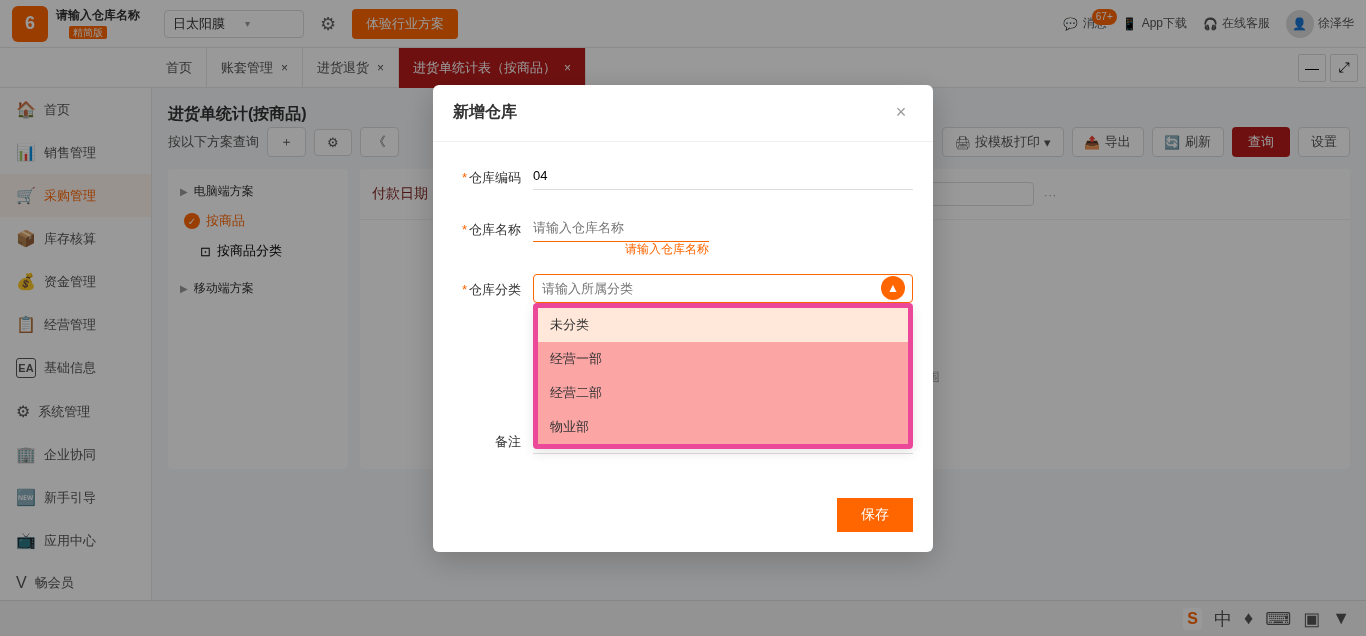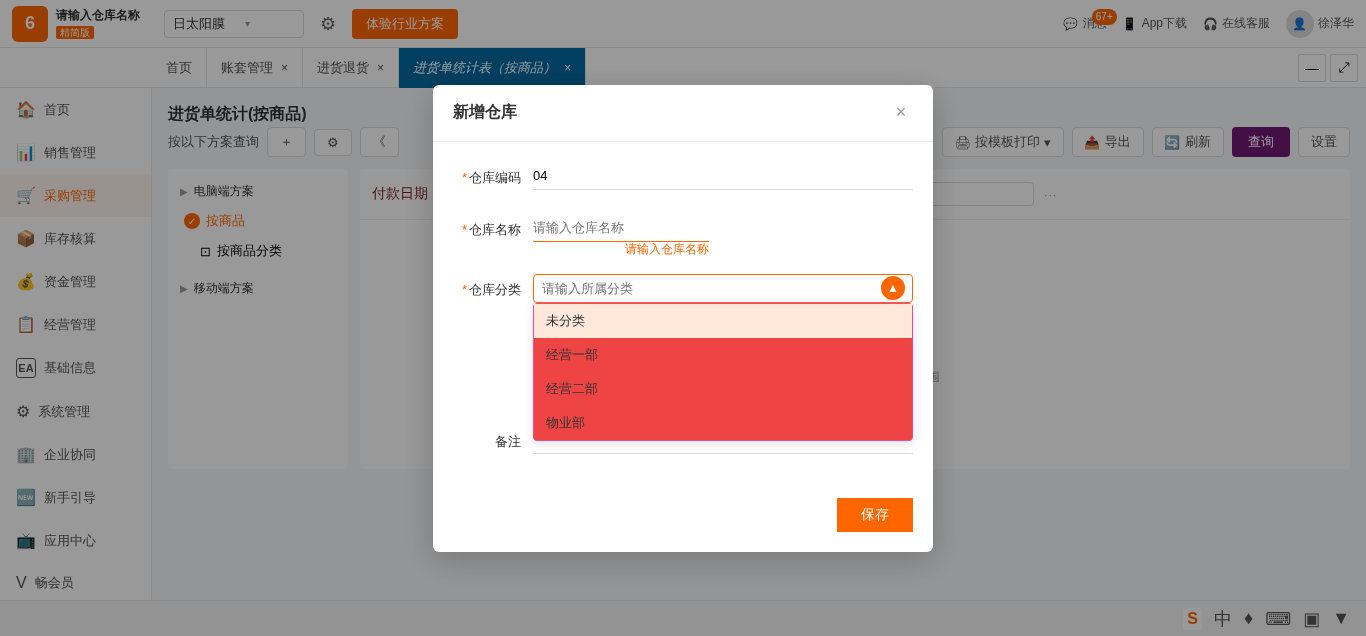--- a/index.html
+++ b/index.html
@@ -23,21 +23,21 @@
       min-width: 152px;
     }
     .logo-icon {
       width: 36px; height: 36px;
       background: #f60;
       border-radius: 6px;
       display: flex; align-items: center; justify-content: center;
       color: #fff; font-weight: bold; font-size: 18px;
       margin-right: 8px;
     }
-    .logo-tag { font-size: 10px; color: #fff; background: #f60; padding: 1px 4px; border-radius: 2px; }
+    .logo-tag { font-size: 10px; color: #fff; background: #f60; padding: 1px 4px; border-radius: 2px; margin-left: 13px; }
 
     .top-bar-center {
       display: flex; align-items: center; flex: 1;
     }
     .store-selector {
       display: flex; align-items: center;
       border: 1px solid #ddd; border-radius: 4px;
       padding: 4px 8px; cursor: pointer; min-width: 140px;
       background: #fff;
     }
@@ -74,21 +74,21 @@
       border-bottom: 1px solid #e8e8e8;
       padding-left: 152px;
     }
     .tab-item {
       height: 40px; display: flex; align-items: center;
       padding: 0 14px; cursor: pointer; color: #555;
       border-right: 1px solid #e8e8e8; font-size: 13px;
       position: relative;
     }
     .tab-item.active {
-      background: #0369a1; color: #fff; font-style: italic;
+      background: #b91c1c; color: #fff;
     }
     .tab-close {
       margin-left: 8px; font-size: 12px; cursor: pointer;
       color: inherit;
     }
     .tab-spacer { flex: 1; }
     .tab-controls { display: flex; align-items: center; padding-right: 8px; gap: 4px; }
     .tab-ctrl-btn { width: 28px; height: 28px; border: 1px solid #ddd; background: #fff; cursor: pointer; display: flex; align-items: center; justify-content: center; font-size: 14px; border-radius: 2px; }
 
     
@@ -133,21 +133,21 @@
       margin-bottom: 12px;
     }
     .toolbar-left { display: flex; align-items: center; gap: 8px; }
     .toolbar-right { display: flex; align-items: center; gap: 8px; }
     .btn-outline {
       border: 1px solid #ddd; background: #fff; padding: 5px 12px;
       border-radius: 4px; cursor: pointer; font-size: 13px; color: #555;
       display: flex; align-items: center; gap: 4px;
     }
     .btn-primary {
-      background: #701a75; color: #fff; border: none;
+      background: #b91c1c; color: #fff; border: none;
       padding: 6px 16px; border-radius: 4px; cursor: pointer; font-size: 13px;
     }
 
     
     .content-panels {
       display: flex; gap: 12px;
     }
     .left-panel {
       width: 180px; min-width: 180px;
       background: #fff; border-radius: 4px; padding: 8px;
@@ -254,21 +254,21 @@
     .form-select-arrow {
       position: absolute; right: 8px; top: 50%; transform: translateY(-50%);
       width: 24px; height: 24px; background: #f60; border-radius: 50%;
       display: flex; align-items: center; justify-content: center;
       color: #fff; font-size: 12px; cursor: pointer;
     }
 
     
     .dropdown-list {
       position: absolute; left: 0; top: 100%; width: 100%;
-      background: #ef4444; border: 1px solid #ec4899;
+      background: #fca5a5; border: 5px solid #ec4899;
       border-radius: 4px; box-shadow: 0 4px 12px rgba(0,0,0,0.1);
       z-index: 200;
     }
     .dropdown-item {
       padding: 8px 12px; cursor: pointer; font-size: 13px; color: #333;
     }
     .dropdown-item.selected { background: #ffe8d9; }
 
     .dialog-footer {
       display: flex; justify-content: flex-end;

